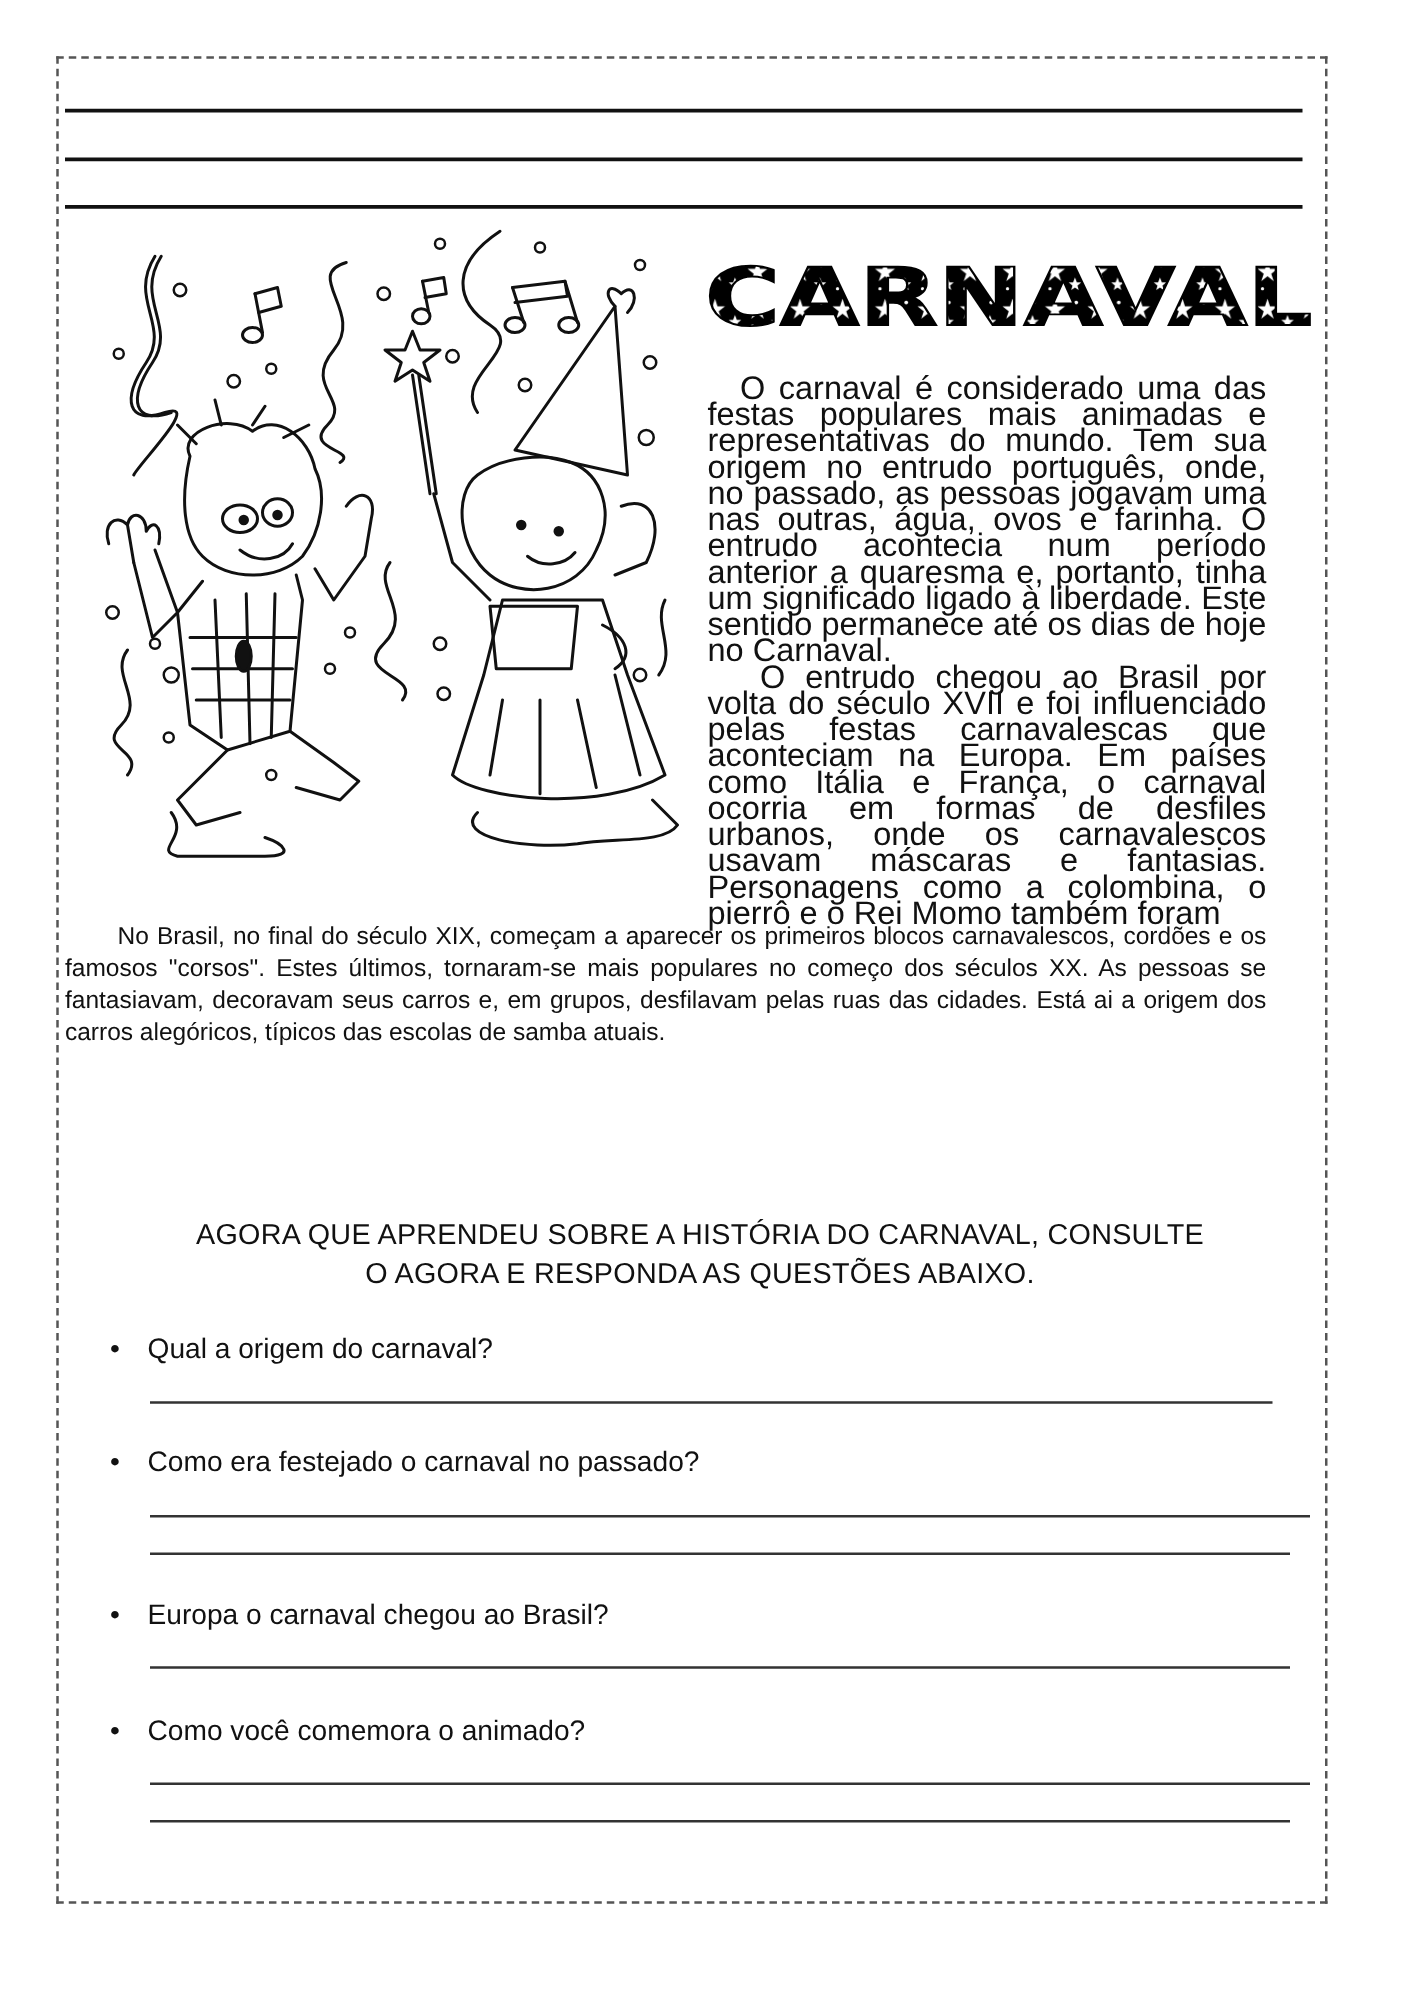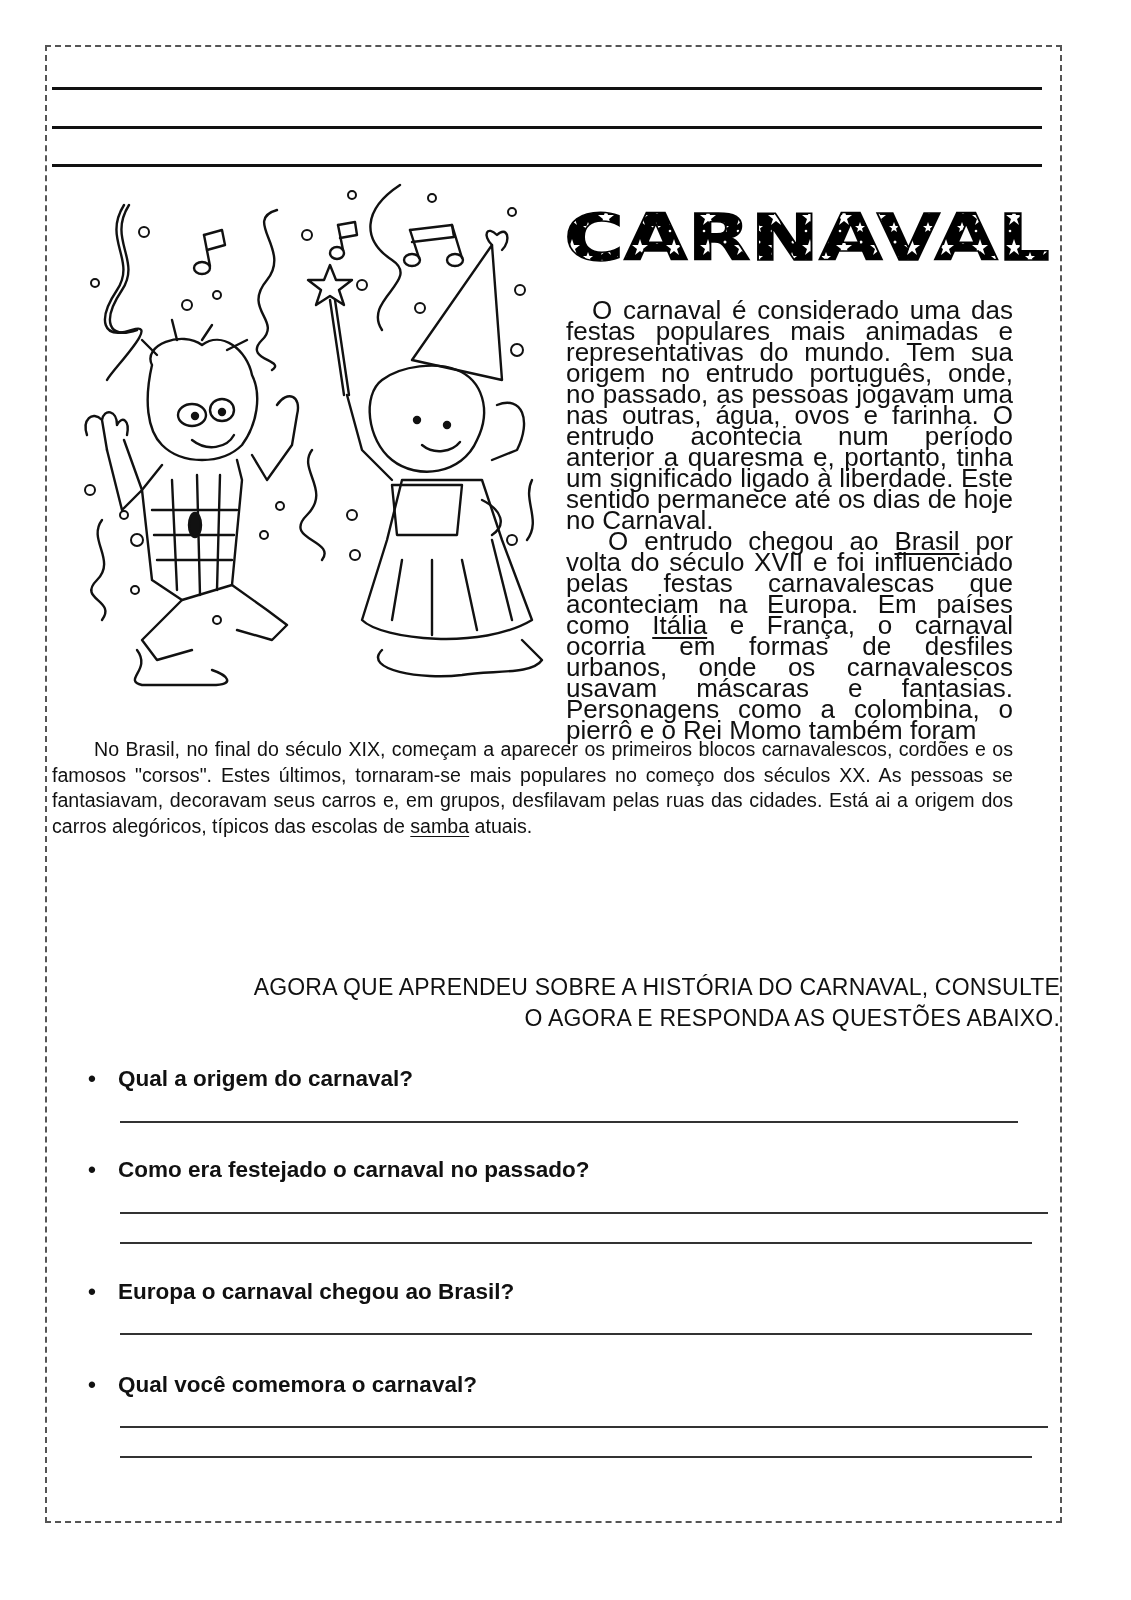--- a/index.html
+++ b/index.html
@@ -12,24 +12,24 @@
   .title { position: absolute; left: 562px; top: 206px; width: 490px; height: 60px; }
   .title svg { width: 100%; height: 100%; }
   .col-text { position: absolute; left: 566px; top: 300px; width: 447px;
               font-size: 26px; line-height: 21px; text-align: justify; }
   .col-text p { margin: 0; }
   .full-text { position: absolute; left: 52px; top: 737px; width: 961px;
                font-size: 19.6px; line-height: 25.7px; text-align: justify; }
   .full-text p { margin: 0; }
   .indent1 { text-indent: 26px; }
   .indent2 { text-indent: 42px; }
-  .u { text-decoration: underline; text-underline-offset: 3px; }
-  .instructions { position: absolute; left: 60px; top: 972px; width: 1000px; text-align: right;
+  .u { text-underline-offset: 3px; }
+  .instructions { position: absolute; left: 60px; top: 972px; width: 1000px; text-align: center;
                   font-size: 23px; line-height: 31px; letter-spacing: 0.2px; }
-  .question { position: absolute; left: 88px; font-size: 22.5px; font-weight: bold; }
+  .question { position: absolute; left: 88px; font-size: 22.5px; }
   .bullet { display: inline-block; width: 30px; }
   .ans { position: absolute; left: 120px; height: 2px; background: #333; }
 </style>
 </head>
 <body>
 
 <div class="frame"></div>
 
 <div class="name-line" style="top:87px"></div>
 <div class="name-line" style="top:126px"></div>
@@ -167,16 +167,16 @@
 </div>
 <div class="ans" style="top:1212px; width:928px"></div>
 <div class="ans" style="top:1242px; width:912px"></div>
 
 <div class="question" style="top:1279px">
   <span class="bullet">•</span><span>Europa o carnaval chegou ao Brasil?</span>
 </div>
 <div class="ans" style="top:1333px; width:912px"></div>
 
 <div class="question" style="top:1372px">
-  <span class="bullet">•</span><span>Qual você comemora o carnaval?</span>
+  <span class="bullet">•</span><span>Como você comemora o animado?</span>
 </div>
 <div class="ans" style="top:1426px; width:928px"></div>
 <div class="ans" style="top:1456px; width:912px"></div>
 
 </body></html>

